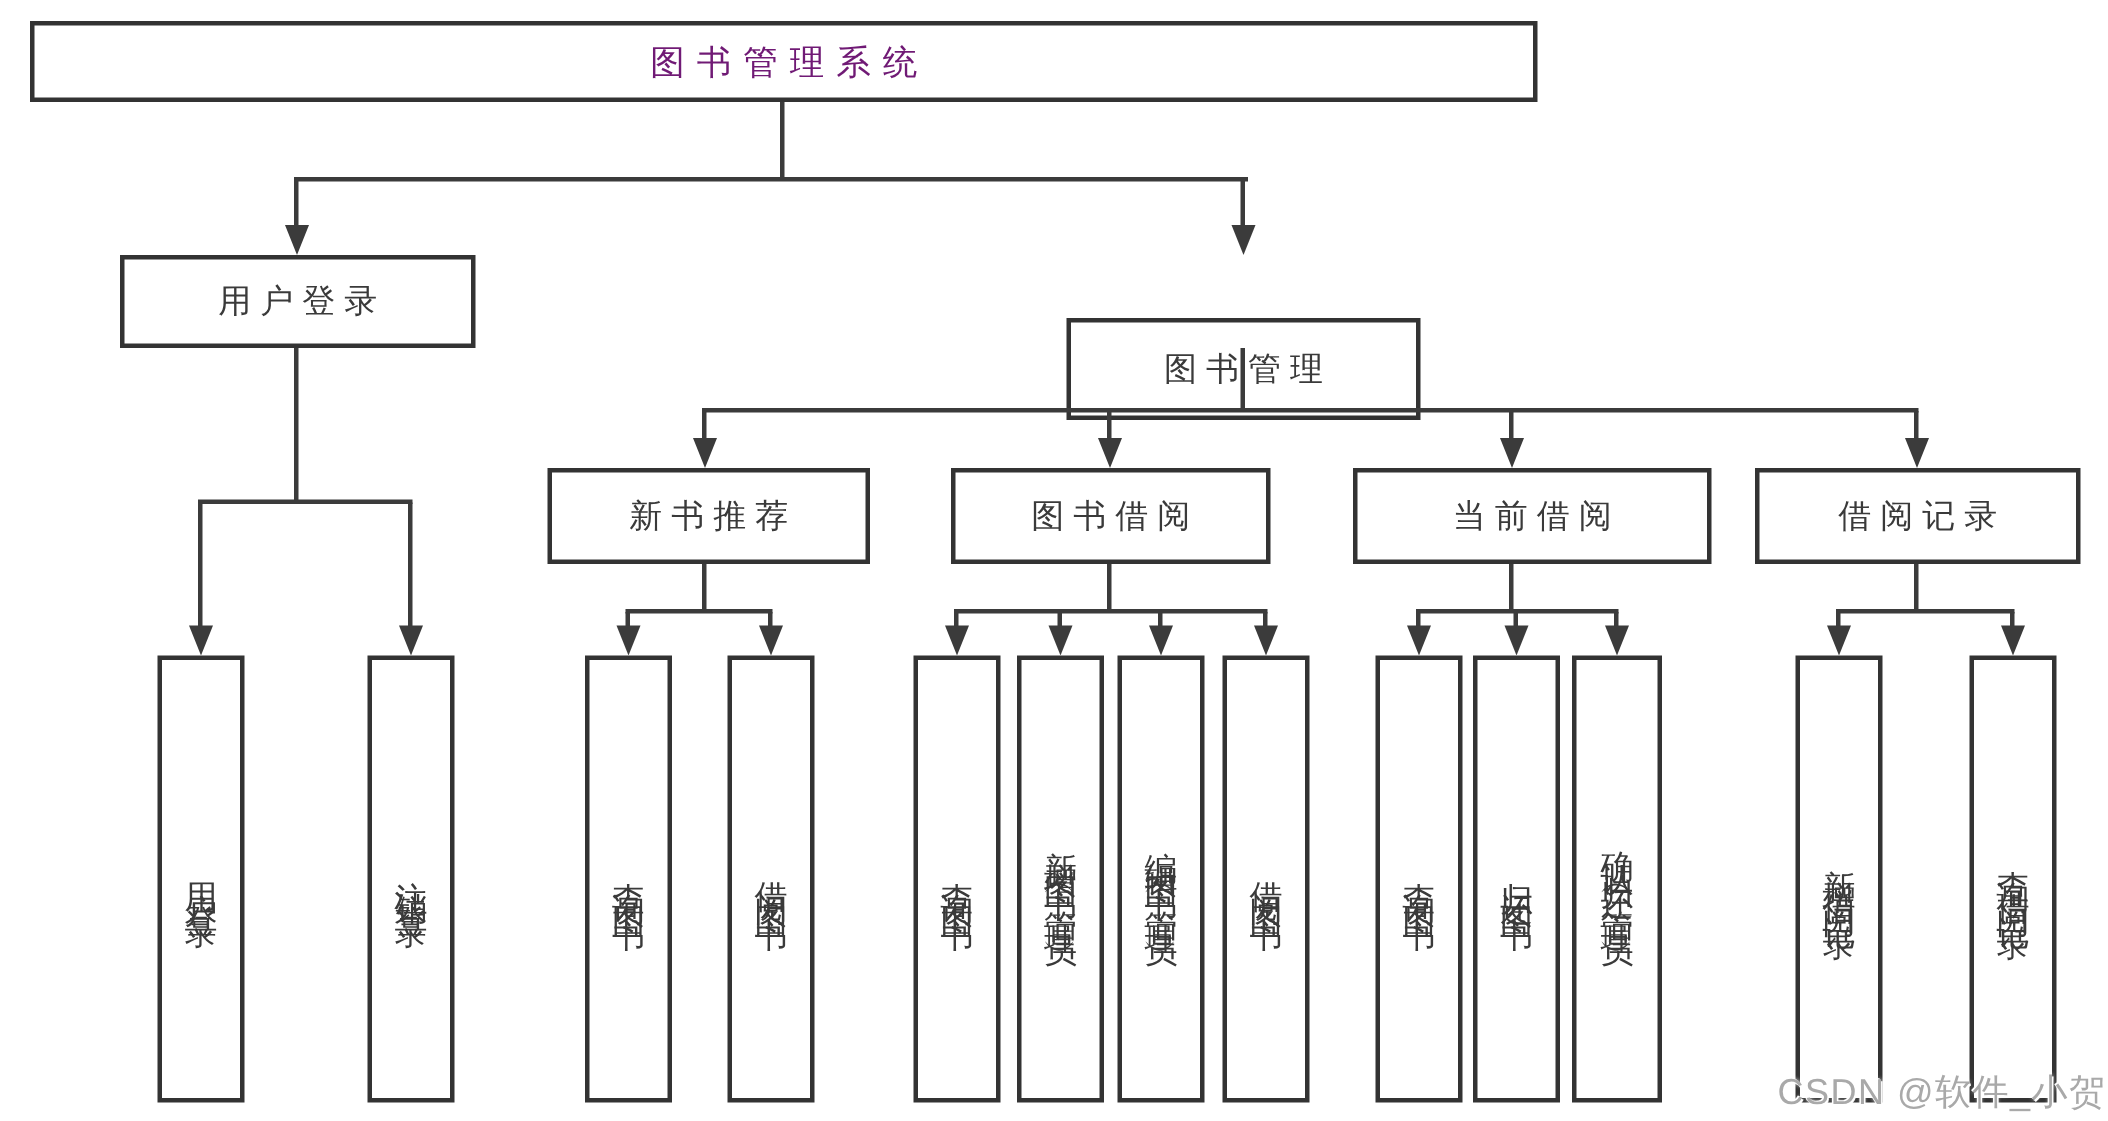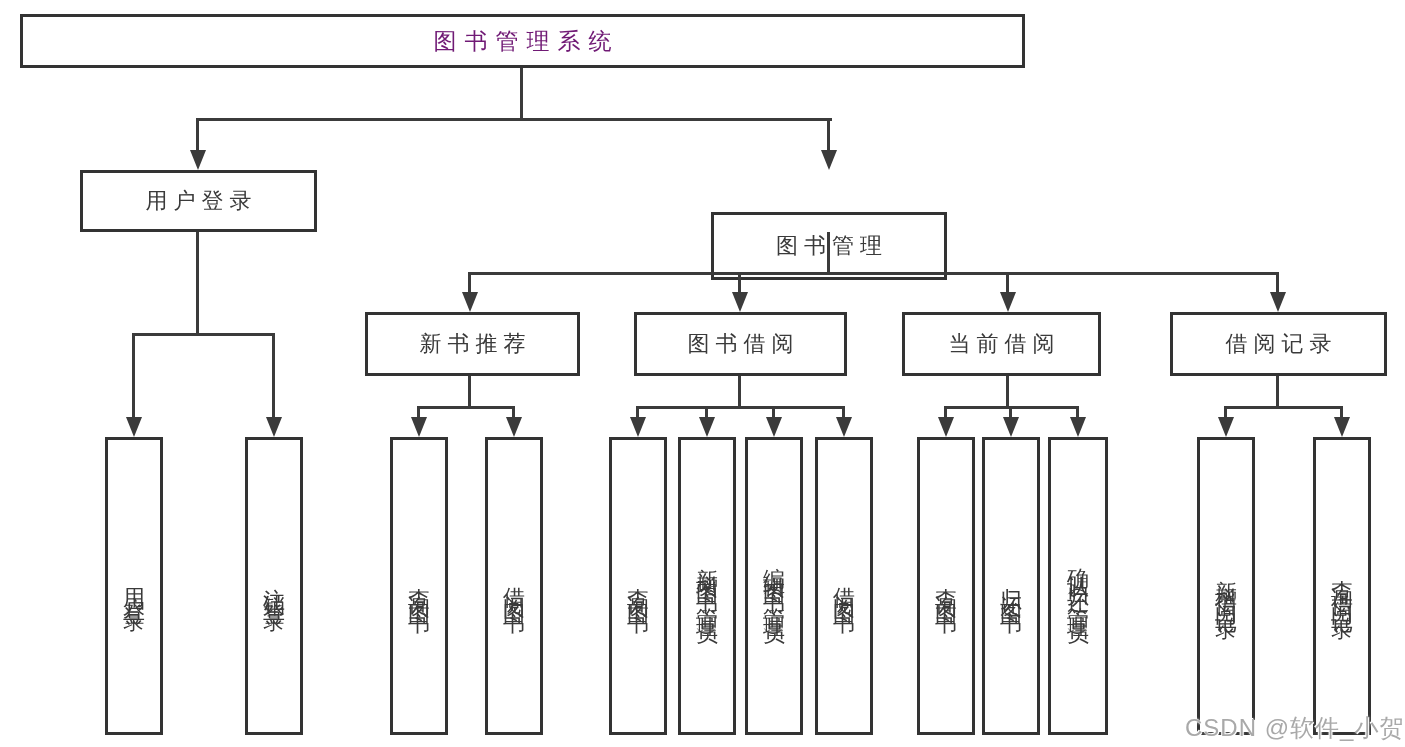--- a/index.html
+++ b/index.html
@@ -71,21 +71,21 @@
   <div class="ar" style="left:1000px;top:292px;"></div>
   <div class="vl" style="left:1276px;top:274px;height:22px;"></div>
   <div class="ar" style="left:1270px;top:292px;"></div>
 
   <div class="box" style="left:365px;top:312px;width:215px;height:64px;">
     <span class="hlabel">新书推荐</span>
   </div>
   <div class="box" style="left:634px;top:312px;width:213px;height:64px;">
     <span class="hlabel">图书借阅</span>
   </div>
-  <div class="box" style="left:902px;top:312px;width:199px;height:64px;">
+  <div class="box" style="left:902px;top:312px;width:239px;height:64px;">
     <span class="hlabel">当前借阅</span>
   </div>
   <div class="box" style="left:1170px;top:312px;width:217px;height:64px;">
     <span class="hlabel">借阅记录</span>
   </div>
 
   <div class="vl" style="left:468px;top:376px;height:32px;"></div>
   <div class="hl" style="left:417px;top:406px;width:98px;"></div>
   <div class="vl" style="left:417px;top:408px;height:13px;"></div>
   <div class="ar" style="left:411px;top:417px;"></div>

